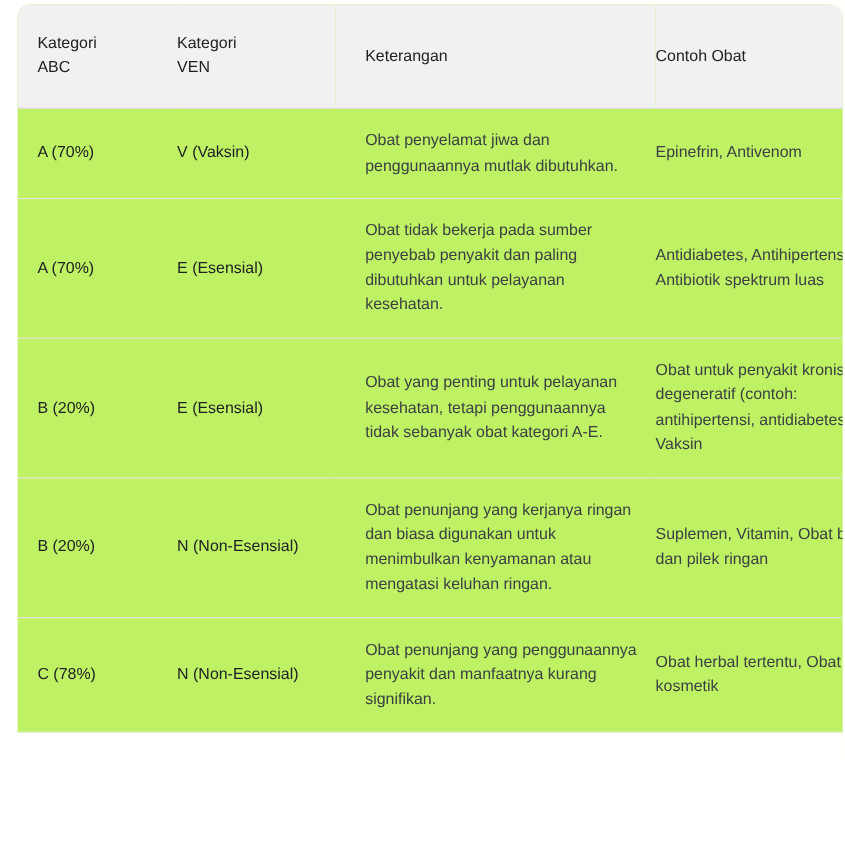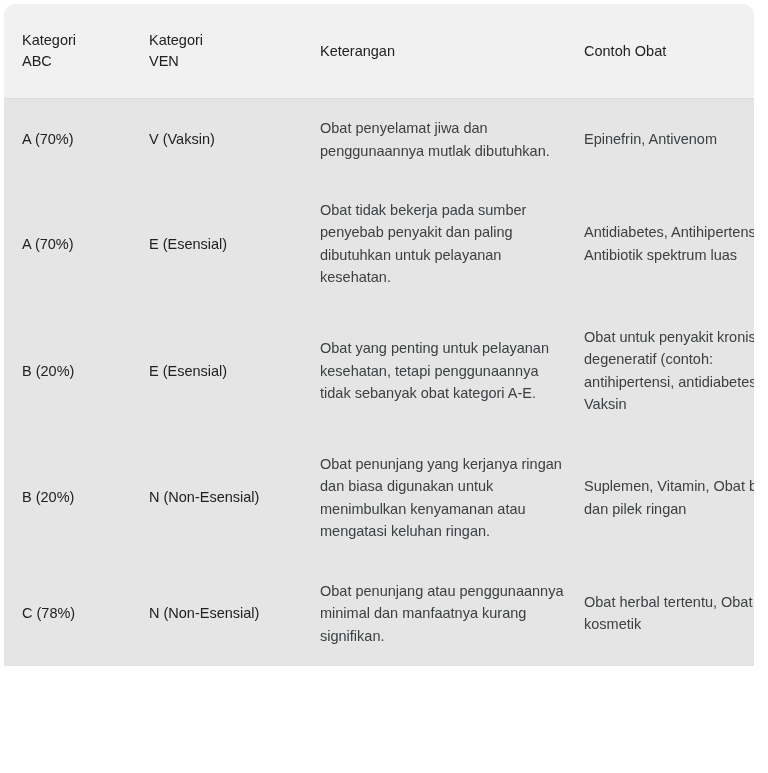--- a/index.html
+++ b/index.html
@@ -7,24 +7,24 @@
     padding: 0;
     width: 768px;
     height: 773px;
     background: #ffffff;
     font-family: "Liberation Sans", sans-serif;
     overflow: hidden;
   }
 
   .table-wrap {
     position: absolute;
-    left: 4px;
+    left: 16px;
     top: 4px;
     width: 750px;
-    background: #e5e5e5;
+    background: #bef264;
     border-radius: 12px 12px 0 0;
     overflow: hidden;
   }
 
   table.abc-ven {
     border-collapse: collapse;
     width: 750px;
     table-layout: fixed;
   }
 
@@ -164,21 +164,21 @@
           </td>
       </tr>
       <tr>
         <td class="col-abc">
             <span class="cell-inner">C (78%)</span>
           </td>
         <td class="col-ven">
             <span class="cell-inner">N (Non-Esensial)</span>
           </td>
         <td class="col-ket">
-            <span class="cell-inner">Obat penunjang atau penggunaannya minimal dan manfaatnya kurang signifikan.</span>
+            <span class="cell-inner">Obat penunjang yang penggunaannya penyakit dan manfaatnya kurang signifikan.</span>
           </td>
         <td class="col-obat">
             <span class="cell-inner">Obat herbal tertentu, Obat kosmetik</span>
           </td>
       </tr>
     </tbody>
   </table>
 </div>
 
 </body></html>

